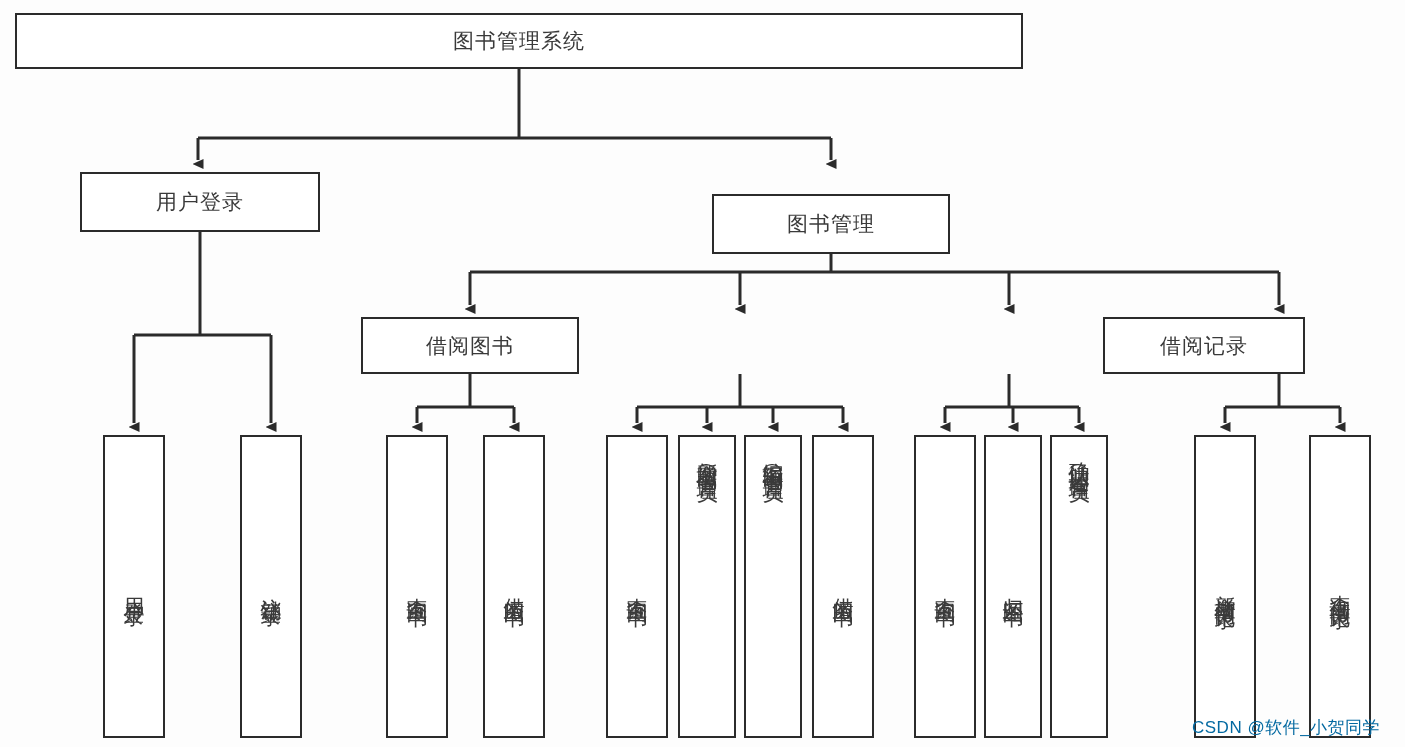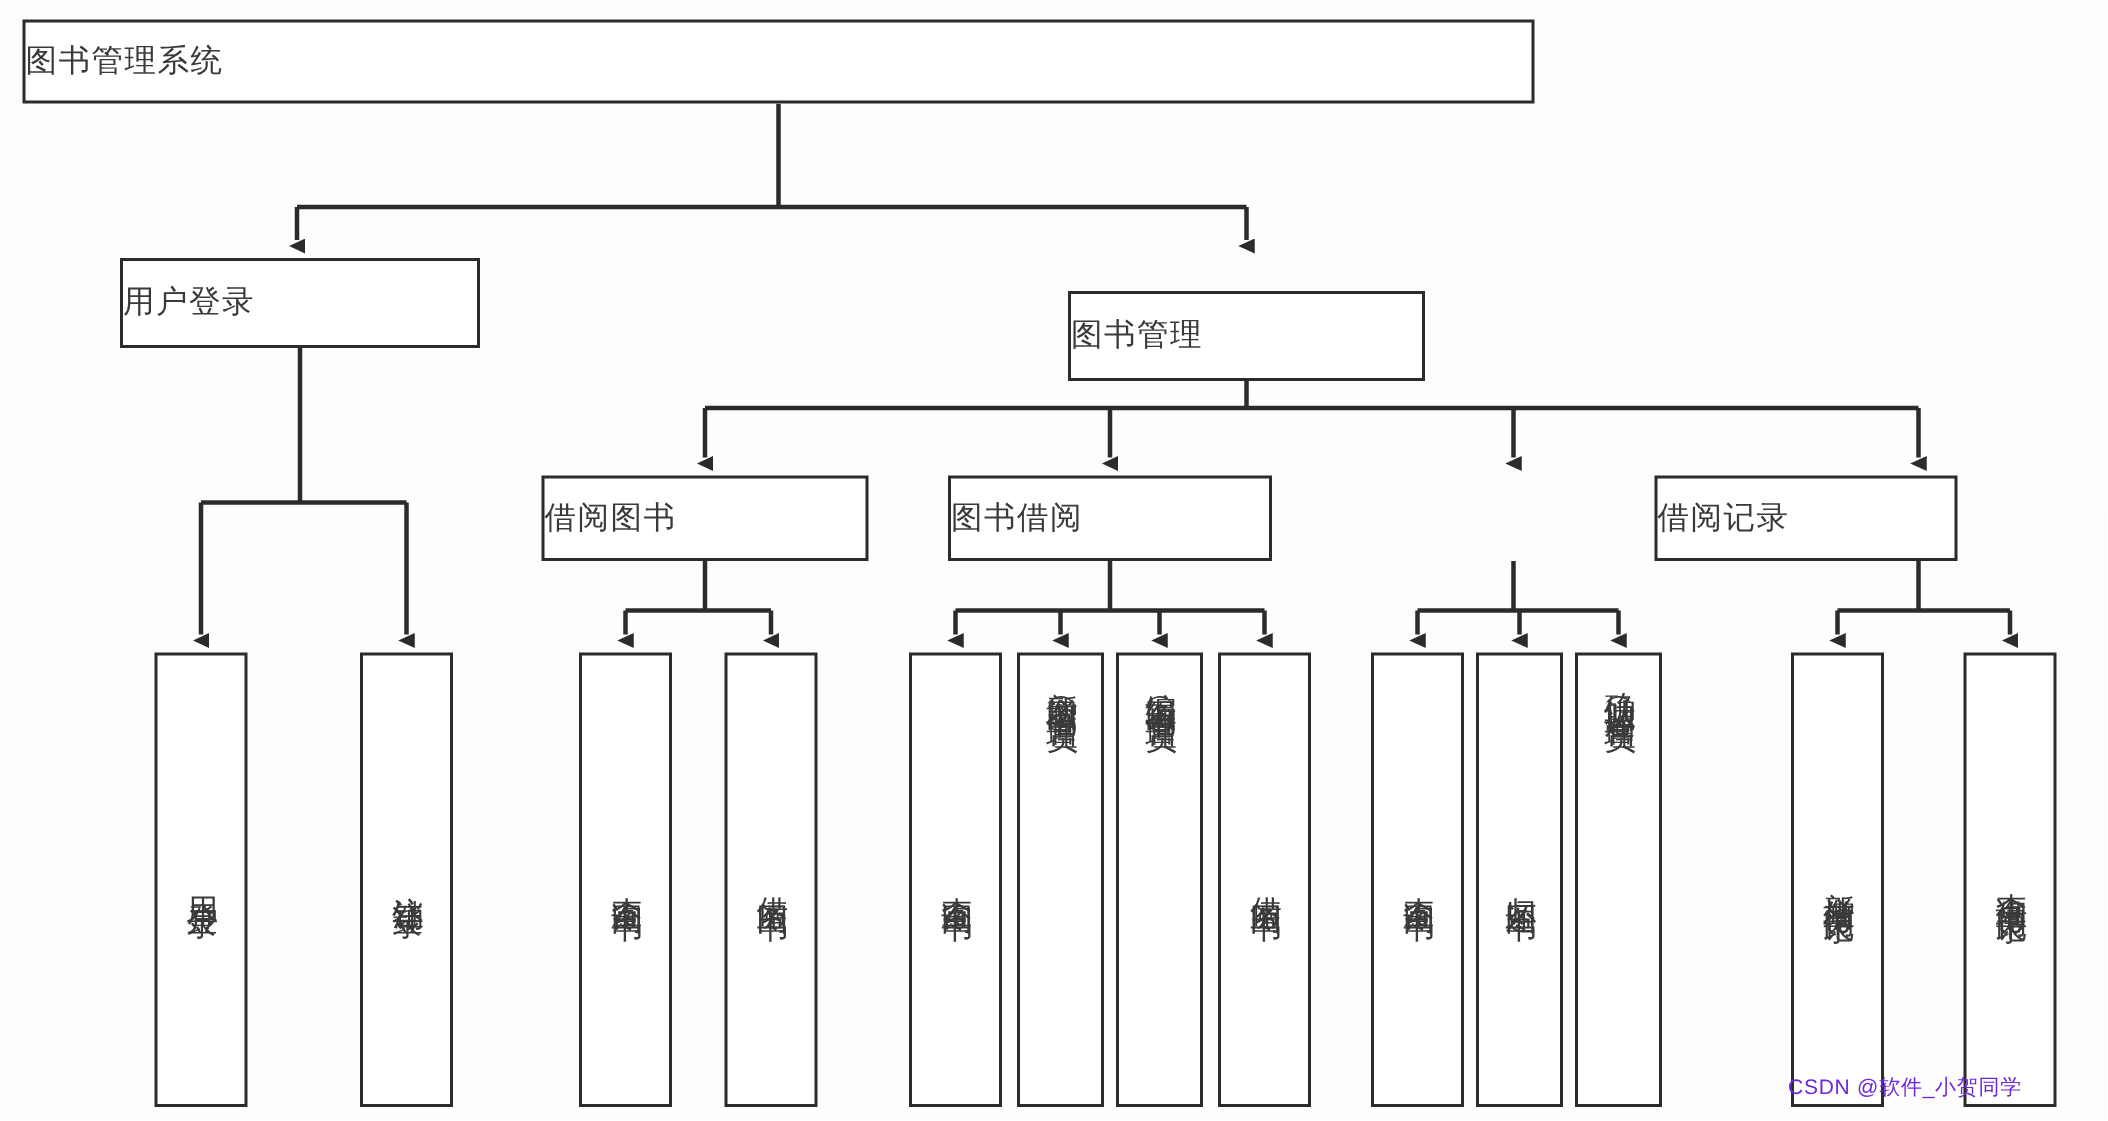--- a/index.html
+++ b/index.html
@@ -23,21 +23,21 @@
     height: 747px;
     pointer-events: none;
   }
   .node {
     position: absolute;
     box-sizing: border-box;
     border: 2px solid #2b2b2b;
     background: #ffffff;
     display: flex;
     align-items: center;
-    justify-content: flex-start;
+    justify-content: center;
     color: #3a3a3a;
   }
   .node.horizontal .label {
     font-size: 21px;
     line-height: 1.2;
     letter-spacing: 1px;
     white-space: nowrap;
   }
   .node.vertical {
     align-items: flex-start;
@@ -51,22 +51,22 @@
     letter-spacing: 3px;
     line-height: 1.05;
     white-space: nowrap;
   }
   .node.vertical.centered {
     align-items: center;
     padding-top: 0;
   }
   .watermark {
     position: absolute;
-    font-size: 14px;
-    color: #6d28d9;
+    font-size: 17px;
+    color: #0369a1;
     letter-spacing: 0.5px;
     white-space: nowrap;
   }
 </style>
 </head>
 <body>
 
 <div id="canvas" style="background: rgb(253, 253, 253);">
 
   <svg id="connectors" viewBox="0 0 1405 747" xmlns="http://www.w3.org/2000/svg">
@@ -127,23 +127,20 @@
   <div class="node horizontal" style="left: 80px; top: 172px; width: 240px; height: 60px;">
     <span class="label">用户登录</span>
   </div>
   <div class="node horizontal" style="left: 712px; top: 172px; width: 238px; height: 60px; margin-top: 22px;">
     <span class="label">图书管理</span>
   </div>
 
   <div class="node horizontal" style="left: 361px; top: 317px; width: 218px; height: 57px;">
     <span class="label">借阅图书</span>
   </div>
-  <div class="node horizontal" style="left: 632px; top: 317px; width: 216px; height: 57px;">
-    <span class="label">图书借阅</span>
-  </div>
   <div class="node horizontal" style="left: 1103px; top: 317px; width: 202px; height: 57px;">
     <span class="label">借阅记录</span>
   </div>
 
   <div class="node vertical centered" style="left: 103px; top: 435px; width: 62px; height: 303px;">
     <span class="label">用户登录</span>
   </div>
   <div class="node vertical centered" style="left: 240px; top: 435px; width: 62px; height: 303px;">
     <span class="label">注销登录</span>
   </div>

